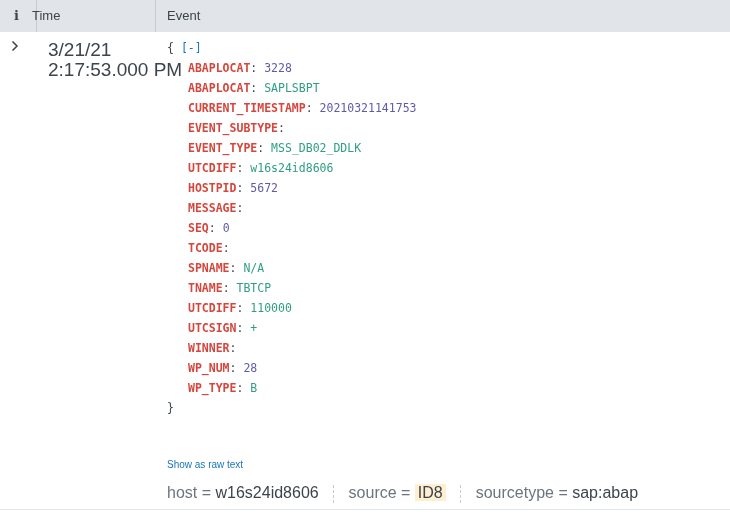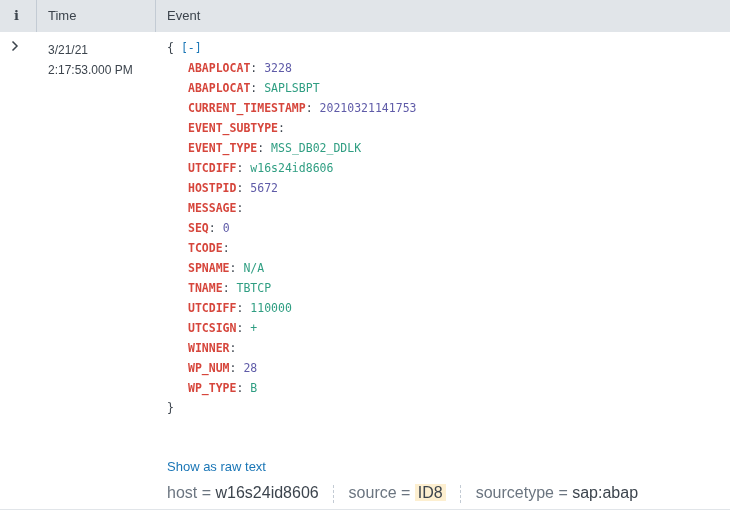--- a/index.html
+++ b/index.html
@@ -3,44 +3,44 @@
 <meta charset="utf-8">
 <style>
   html,body{margin:0;padding:0;background:#fff;}
   body{width:730px;height:525px;overflow:hidden;font-family:"Liberation Sans",sans-serif;font-size:13px;color:#3c444d;position:relative;}
   .hdr{position:absolute;left:0;top:0;width:730px;height:32px;background:#e1e5e9;}
   .hdr .c{position:absolute;top:0;height:32px;line-height:32px;font-size:13px;color:#3c444d;}
   .hdr .sep{position:absolute;top:0;width:1px;height:32px;background:#c3cbd4;}
   .info{left:14px;font-family:"DejaVu Serif",serif;font-weight:bold;font-size:12px;}
   .row{position:absolute;left:0;top:32px;width:730px;}
   .chev{position:absolute;left:11px;top:8px;font-size:13px;color:#3c444d;}
-  .time{position:absolute;left:48px;top:8px;line-height:20px;font-size:12px;color:#3c444d;}
+  .time{position:absolute;left:48px;top:8px;line-height:20px;font-size:19px;color:#3c444d;}
   .event{position:absolute;left:167px;top:6px;font-family:"DejaVu Sans Mono",monospace;font-size:11.5px;}
   .line{height:20px;line-height:20px;white-space:nowrap;}
   .brace{color:#3c444d;}
   .toggle{color:#1a76b6;cursor:pointer;}
   .field{padding-left:21px;}
   .k{color:#d6463c;font-weight:bold;}
   .p{color:#3c444d;}
   .vnum{color:#5f5ba8;margin-top:8px;}
   .vstr{color:#2f9e82;}
-  .raw{position:absolute;left:167px;top:427px;font-size:13px;color:#1a76b6;}
+  .raw{position:absolute;left:167px;top:427px;font-size:10px;color:#1a76b6;}
   .meta{position:absolute;left:167px;top:450px;height:22px;line-height:22px;font-size:16px;color:#6b7580;white-space:nowrap;}
   .meta .val{color:#3c444d;}
   .meta .hl{background:#fdefd0;padding:0 3px;color:#3c444d;}
   .meta .dsep{display:inline-block;width:0;height:18px;border-left:1px dashed #c3cbd4;vertical-align:middle;margin:0 10px;}
   .bottom{position:absolute;left:0;top:509px;width:730px;height:1px;background:#e1e5e9;}
 </style>
 </head>
 <body>
 
 <div class="hdr">
   <span class="c info">i</span>
   <span class="sep" style="left:36px"></span>
-  <span class="c" style="left:48px">Time</span>
+  <span class="c" style="left:32px">Time</span>
   <span class="sep" style="left:155px"></span>
   <span class="c" style="left:167px">Event</span>
 </div>
 
 <div class="row">
   <span class="chev">
     <svg width="8" height="12" viewBox="0 0 8 12">
         <path d="M1.5 1.5 L6 6 L1.5 10.5" fill="none" stroke="#3c444d" stroke-width="1.5"></path>
       </svg>
   </span>

